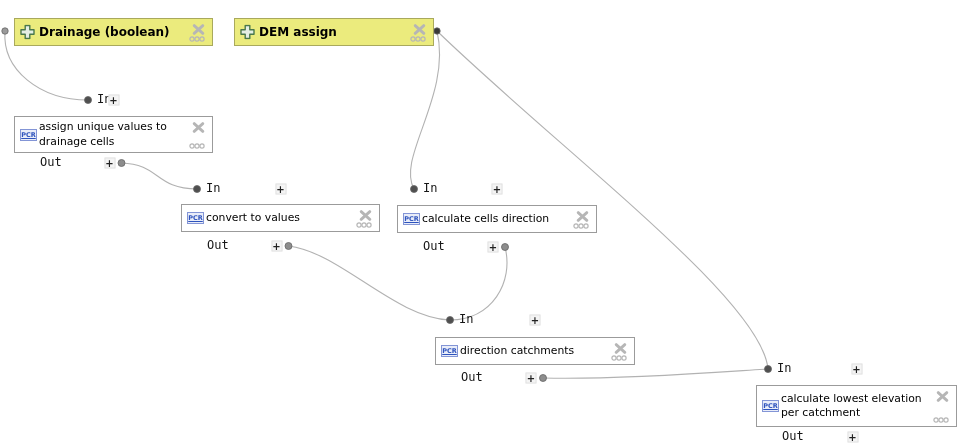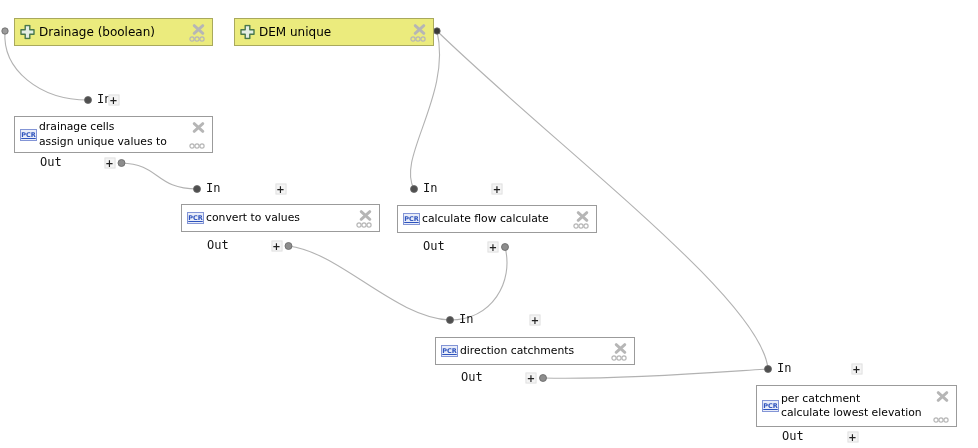--- a/index.html
+++ b/index.html
@@ -1,20 +1,20 @@
 <!DOCTYPE html>
 <html><head>
 <meta charset="utf-8">
 <style>
   html,body{margin:0;padding:0;background:#ffffff;}
   #canvas{position:relative;width:978px;height:448px;background:#fff;overflow:hidden;
           font-family:"DejaVu Sans","Liberation Sans",sans-serif;}
   #links{position:absolute;left:0;top:0;z-index:1;}
   .node{position:absolute;z-index:2;box-sizing:border-box;display:flex;align-items:center;}
-  .node.parameter{background:var(--param-fill,#ebeb7d);border:1px solid var(--param-border,#a9a95c);}
+  .node.parameter{background:var(--param-fill,#ebeb7d);border:1px solid var(--param-border,#a9a95c);font-weight:bold;}
   .node.algorithm{background:var(--algo-fill,#ffffff);border:1px solid var(--algo-border,#9b9b9b);}
   .title{margin-left:24px;margin-right:25px;color:#000;}
   .parameter .title{font-size:12px;}
   .algorithm .title{font-size:10.8px;line-height:1.3;}
   .title div{white-space:nowrap;}
   .left-icon{position:absolute;left:5px;top:50%;transform:translateY(-50%);display:flex;}
   .pcr{width:17px;height:12px;box-sizing:border-box;background:#e9edf9;border:1px solid #8395d6;
        color:var(--pcr-blue,#2e53bd);font-size:6.5px;font-weight:bold;text-align:center;
        line-height:10px;text-decoration:underline;}
   .remove{position:absolute;right:7px;top:5px;display:flex;cursor:pointer;}
@@ -73,42 +73,42 @@
         </svg>
       </span>
     </div>
     <div class="node parameter" style="left: 234px; top: 18px; width: 200px; height: 28px;">
       <span class="left-icon">
         <svg width="15" height="15" viewBox="0 0 15 15" aria-hidden="true">
   <path d="M5.2,1 h4.6 v4.2 h4.2 v4.6 h-4.2 v4.2 h-4.6 v-4.2 h-4.2 v-4.6 h4.2 z" fill="#e4eee4" stroke="#49784b" stroke-width="1.4" stroke-linejoin="round"></path>
         </svg>
       </span>
       <div class="title">
-        <div>DEM unique</div>
+        <div>DEM assign</div>
       </div>
       <span class="remove">
         <svg width="13" height="11" viewBox="0 0 13 11" aria-hidden="true">
   <path d="M2.2,1.6 L10.8,9.4 M10.8,1.6 L2.2,9.4" stroke="#b6b6b6" stroke-width="2.8" stroke-linecap="round" fill="none"></path>
         </svg>
       </span>
       <span class="opts">
         <svg width="16" height="6" viewBox="0 0 16 6" aria-hidden="true">
   <circle cx="3" cy="3" r="2.1" fill="none" stroke="#b6b6b6" stroke-width="1.2"></circle>
   <circle cx="8" cy="3" r="2.1" fill="none" stroke="#b6b6b6" stroke-width="1.2"></circle>
   <circle cx="13" cy="3" r="2.1" fill="none" stroke="#b6b6b6" stroke-width="1.2"></circle>
         </svg>
       </span>
     </div>
     <div class="node algorithm" style="left: 14px; top: 116px; width: 199px; height: 37px;">
       <span class="left-icon">
         <div class="pcr">PCR</div>
       </span>
       <div class="title">
+        <div>assign unique values to</div>
         <div>drainage cells</div>
-        <div>assign unique values to</div>
       </div>
       <span class="remove">
         <svg width="13" height="11" viewBox="0 0 13 11" aria-hidden="true">
   <path d="M2.2,1.6 L10.8,9.4 M10.8,1.6 L2.2,9.4" stroke="#b6b6b6" stroke-width="2.8" stroke-linecap="round" fill="none"></path>
         </svg>
       </span>
       <span class="opts">
         <svg width="16" height="6" viewBox="0 0 16 6" aria-hidden="true">
   <circle cx="3" cy="3" r="2.1" fill="none" stroke="#b6b6b6" stroke-width="1.2"></circle>
   <circle cx="8" cy="3" r="2.1" fill="none" stroke="#b6b6b6" stroke-width="1.2"></circle>
@@ -142,21 +142,21 @@
     </div>
     <span class="port-label" style="left: 206px; top: 189px;">In</span>
     <span class="plus-btn" style="left: 280.5px; top: 189px;">+</span>
     <span class="port-label" style="left: 207px; top: 246px;">Out</span>
     <span class="plus-btn" style="left: 276.5px; top: 246px;">+</span>
     <div class="node algorithm" style="left: 397px; top: 205px; width: 200px; height: 28px;">
       <span class="left-icon">
         <div class="pcr">PCR</div>
       </span>
       <div class="title">
-        <div>calculate flow calculate</div>
+        <div>calculate cells direction</div>
       </div>
       <span class="remove">
         <svg width="13" height="11" viewBox="0 0 13 11" aria-hidden="true">
   <path d="M2.2,1.6 L10.8,9.4 M10.8,1.6 L2.2,9.4" stroke="#b6b6b6" stroke-width="2.8" stroke-linecap="round" fill="none"></path>
         </svg>
       </span>
       <span class="opts">
         <svg width="16" height="6" viewBox="0 0 16 6" aria-hidden="true">
   <circle cx="3" cy="3" r="2.1" fill="none" stroke="#b6b6b6" stroke-width="1.2"></circle>
   <circle cx="8" cy="3" r="2.1" fill="none" stroke="#b6b6b6" stroke-width="1.2"></circle>
@@ -190,22 +190,22 @@
     </div>
     <span class="port-label" style="left: 459px; top: 320px;">In</span>
     <span class="plus-btn" style="left: 535px; top: 320px;">+</span>
     <span class="port-label" style="left: 461px; top: 378px;">Out</span>
     <span class="plus-btn" style="left: 531px; top: 378px;">+</span>
     <div class="node algorithm" style="left: 756px; top: 385px; width: 201px; height: 42px;">
       <span class="left-icon">
         <div class="pcr">PCR</div>
       </span>
       <div class="title">
+        <div>calculate lowest elevation</div>
         <div>per catchment</div>
-        <div>calculate lowest elevation</div>
       </div>
       <span class="remove">
         <svg width="13" height="11" viewBox="0 0 13 11" aria-hidden="true">
   <path d="M2.2,1.6 L10.8,9.4 M10.8,1.6 L2.2,9.4" stroke="#b6b6b6" stroke-width="2.8" stroke-linecap="round" fill="none"></path>
         </svg>
       </span>
       <span class="opts">
         <svg width="16" height="6" viewBox="0 0 16 6" aria-hidden="true">
   <circle cx="3" cy="3" r="2.1" fill="none" stroke="#b6b6b6" stroke-width="1.2"></circle>
   <circle cx="8" cy="3" r="2.1" fill="none" stroke="#b6b6b6" stroke-width="1.2"></circle>

